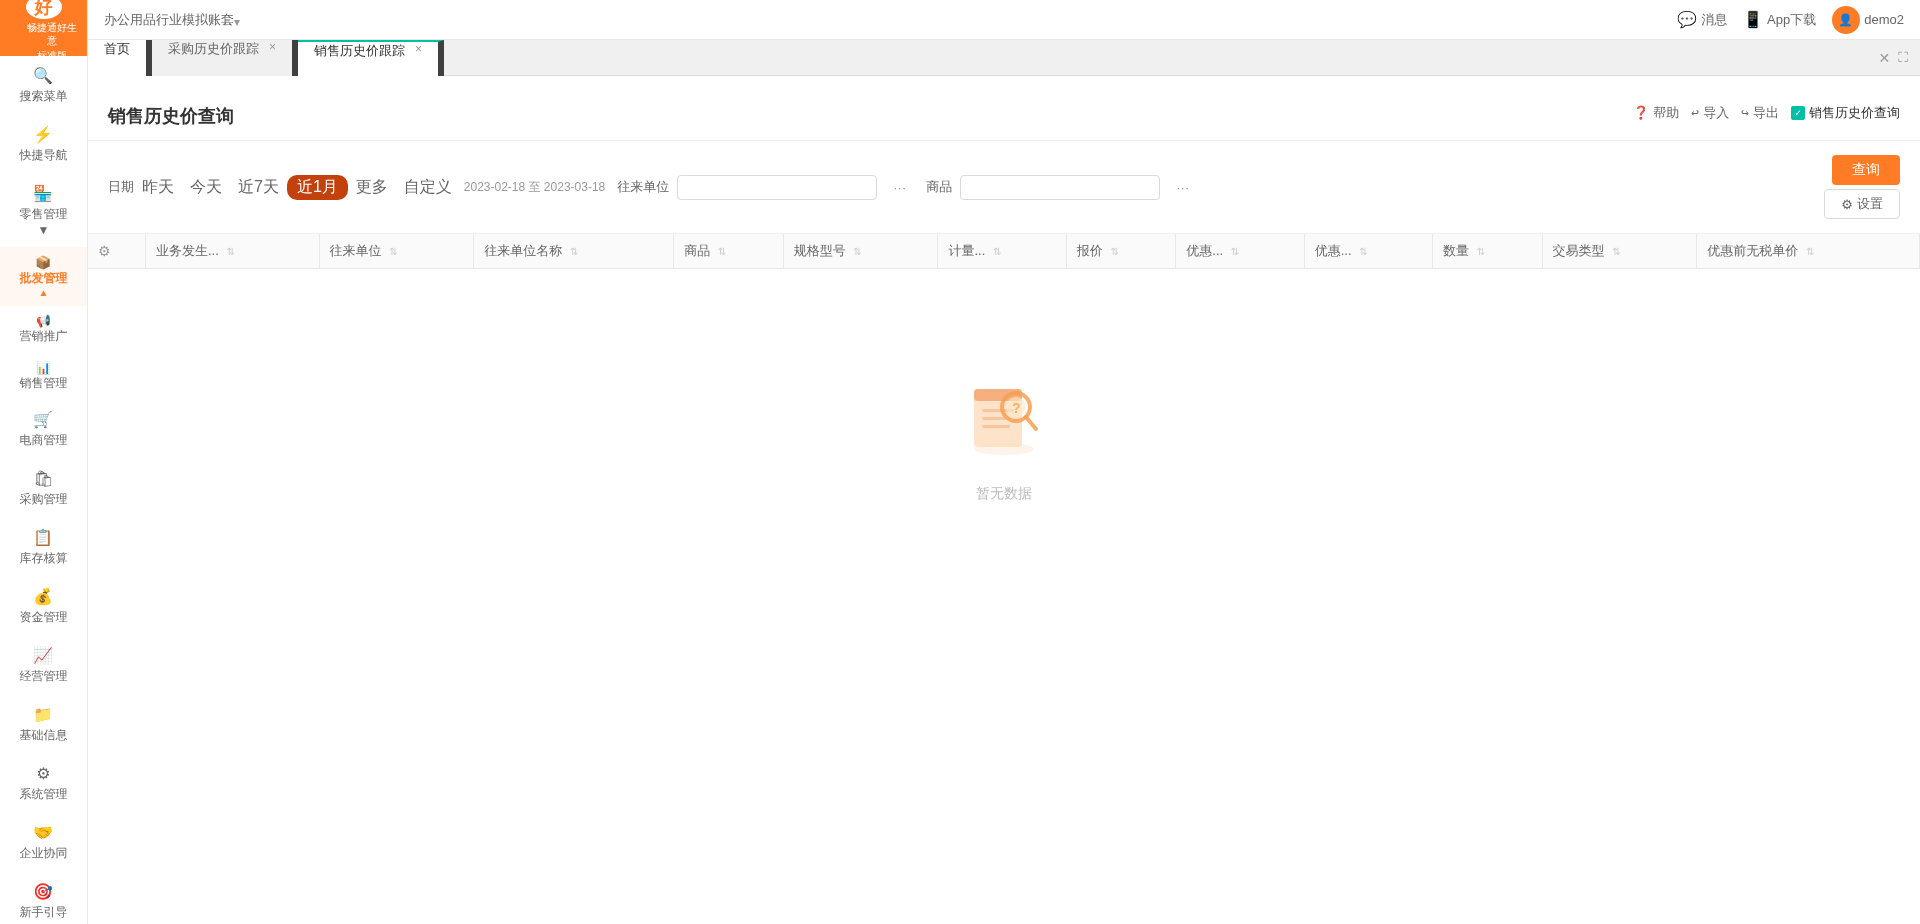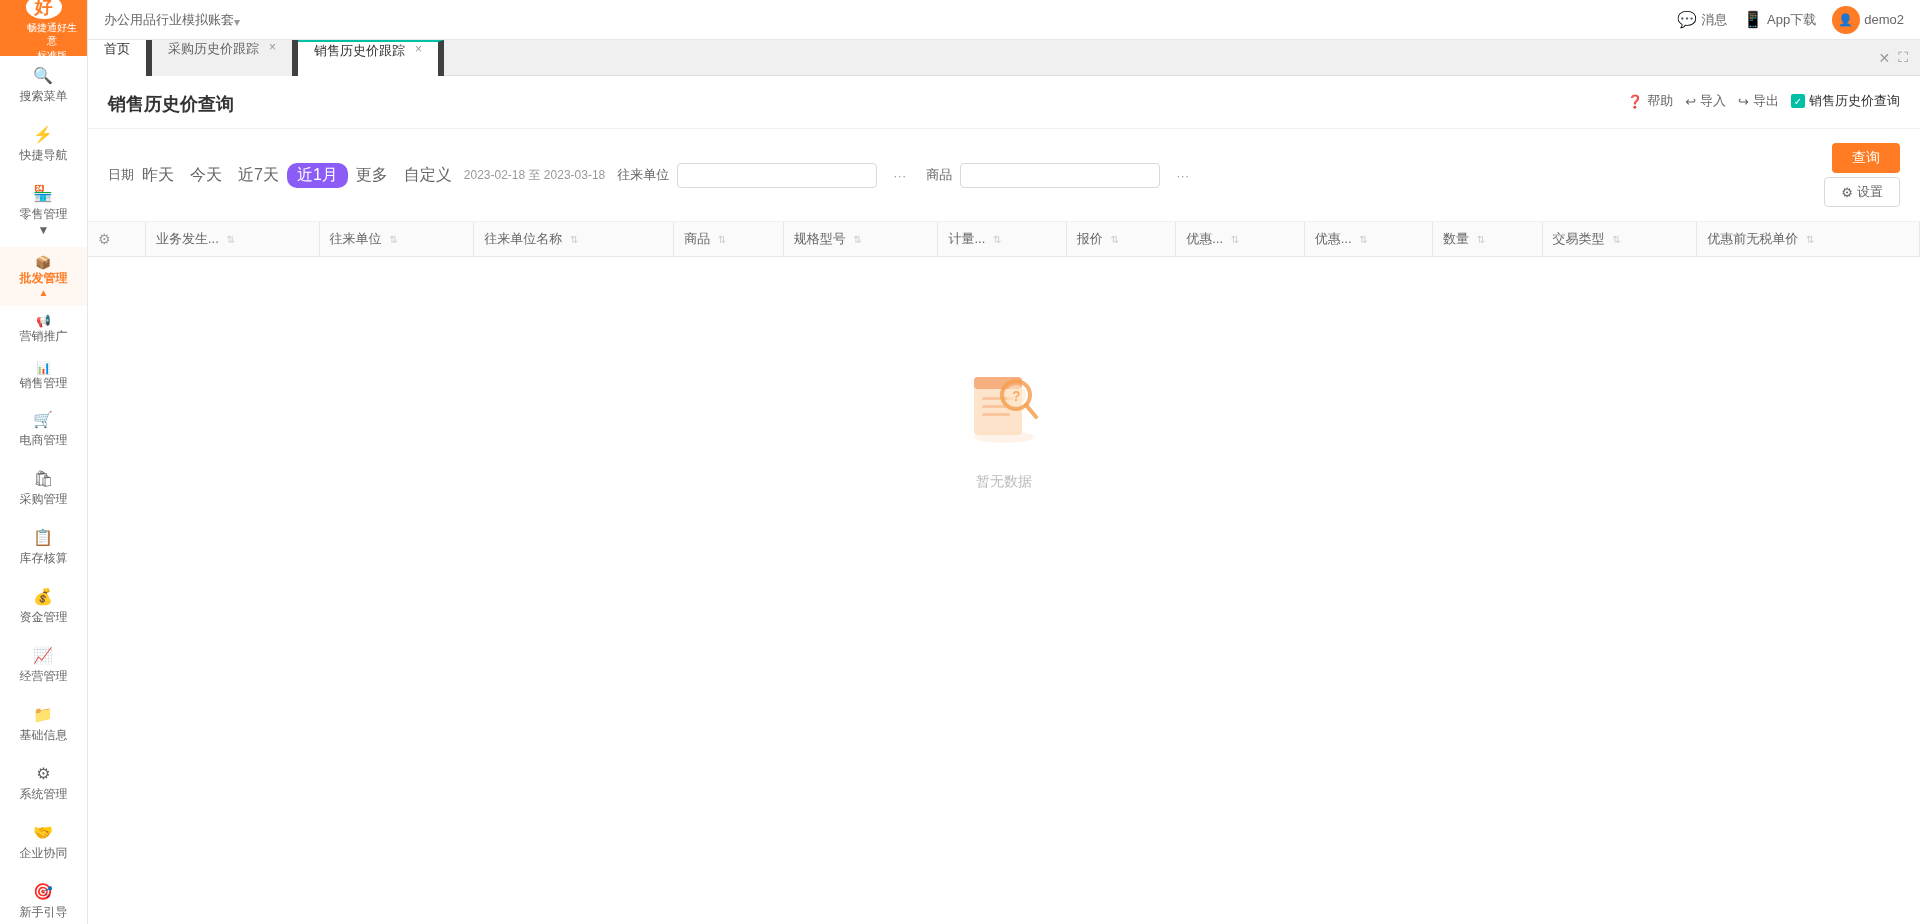--- a/index.html
+++ b/index.html
@@ -35,34 +35,34 @@
     .tab-bar { display: flex; align-items: center; background: #f0f0f0; border-bottom: 1px solid #ddd; height: 36px; padding: 0 0; }
     .tab { padding: 0 16px; height: 36px; display: flex; align-items: flex-start; gap: 6px; cursor: pointer; font-size: 13px; color: #666; border-right: 6px solid #404040; background: #f0f0f0; }
     .tab.home { background: #fff; color: #333; }
     .tab.active { background: #fff; color: #333; border-top: 2px solid #00bfa5; }
     .tab .close-btn { color: #999; font-size: 12px; cursor: pointer; margin-left: 4px; }
     .tab-window-btns { margin-left: auto; display: flex; align-items: center; gap: 8px; padding-right: 12px; }
     .tab-window-btn { color: #999; cursor: pointer; font-size: 14px; }
 
     
     .content { flex: 1; background: #fff; overflow: auto; padding: 0; }
-    .page-header { padding: 16px 20px 12px; border-bottom: 1px solid #f0f0f0; }
+    .page-header { padding: 28px 20px 12px; border-bottom: 1px solid #f0f0f0; font-family: Liberation Mono, monospace; }
     .page-title { font-size: 18px; font-weight: bold; color: #333; }
     .page-actions { float: right; display: flex; align-items: center; gap: 12px; margin-top: -24px; }
     .page-action-btn { display: flex; align-items: center; gap: 4px; color: #666; font-size: 13px; cursor: pointer; }
     .checkbox-label { display: flex; align-items: center; gap: 4px; font-size: 13px; color: #333; cursor: pointer; }
     .checkbox-checked { width: 14px; height: 14px; border: 2px solid #00bfa5; background: #00bfa5; border-radius: 2px; display: flex; align-items: center; justify-content: center; }
     .checkbox-checked::after { content: '✓'; color: #fff; font-size: 10px; }
 
     
     .filter-area { padding: 14px 20px; border-bottom: 1px solid #f0f0f0; display: flex; align-items: center; flex-wrap: wrap; gap: 12px; }
     .filter-group { display: flex; align-items: center; }
     .filter-label { color: #666; font-size: 13px; white-space: nowrap; }
     .date-btn { padding: 2px 8px; font-size: 16px; color: #666; cursor: pointer; border-radius: 2px; }
-    .date-btn.active { background: #8b5cf6; color: #fff; border-radius: 10px; padding: 2px 10px; }
+    .date-btn.active { background: #c2410c; color: #fff; border-radius: 10px; padding: 2px 10px; }
     .date-range { font-size: 12px; color: #999; margin-left: 4px; text-align: center; }
     .filter-input-group { display: flex; align-items: center; gap: 8px; }
     .filter-input-label { color: #666; font-size: 13px; white-space: nowrap; }
     .filter-input { border: 1px solid #d9d9d9; border-radius: 4px; padding: 4px 10px; font-size: 13px; width: 200px; color: #333; outline: none; }
     .filter-dots { color: #999; font-size: 13px; cursor: pointer; padding: 0 8px; }
     .query-btn { background: #ff7c24; color: #fff; border: none; border-radius: 4px; padding: 6px 20px; font-size: 14px; cursor: pointer; }
     .setting-btn { border: 1px solid #d9d9d9; background: #fff; color: #666; border-radius: 4px; padding: 5px 16px; font-size: 13px; cursor: pointer; display: flex; align-items: center; gap: 4px; }
 
     
     .table-container { overflow: auto; }

